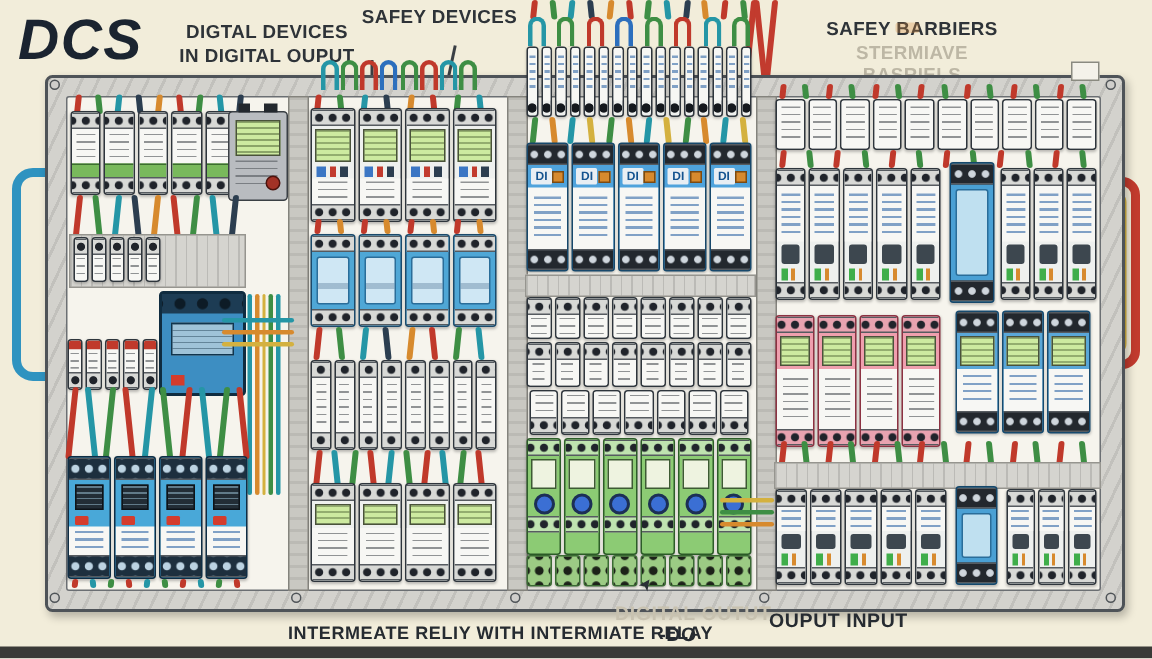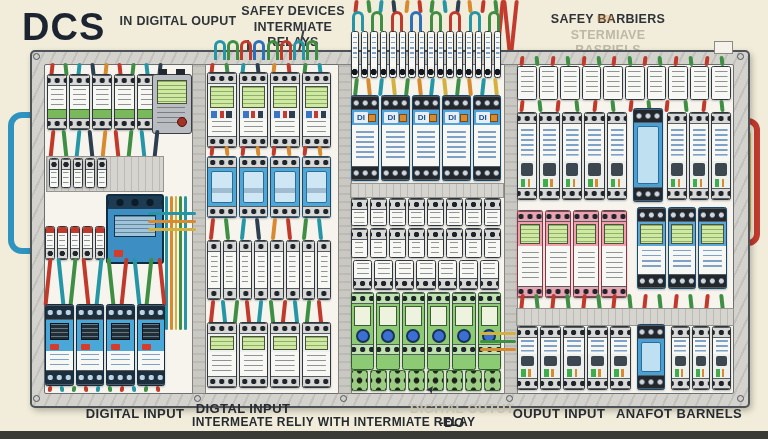--- a/index.html
+++ b/index.html
@@ -121,27 +121,27 @@
 </head>
 <body>
 
 <div class="stage">
 
   <div class="abs conduitL"></div>
   <div class="abs conduitR">
       <div class="inner"></div>
     </div>
 
-  <div class="abs dcs" style="left:22px;top:6px;">DCS</div>
+  <div class="abs dcs" style="left:12px;top:6px;font-style:italic;">DCS</div>
   <div class="abs toplabel" style="left:108px;top:14px;width:140px;">
+    <div>DIGTAL DEVICES</div>
     <div>IN DIGITAL OUPUT</div>
   </div>
   <div class="abs toplabel" style="left:234px;top:4px;width:118px;">
     <div>SAFEY DEVICES</div>
-    <div>INTERMIATE RELAYS</div>
   </div>
   <div class="abs toplabel" style="left:538px;top:12px;width:140px;">
     <div>SAFEY  BARBIERS</div>
     <div class="faint">STERMIAVE BASRIELS</div>
   </div>
   <div class="abs smudge" style="left:597px;top:15px;width:16px;height:7px;"></div>
   <div class="pline" style="left:247px;top:40px;height:14px;"></div>
   <div class="pline" style="left:300px;top:30px;height:24px;transform:rotate(12deg);"></div>
 
   <div class="wires" style="left:354px;top:0;width:144px;height:13px;">
@@ -1076,22 +1076,19 @@
   <div class="screw" style="left:33px;top:53px;"></div>
   <div class="screw" style="left:737px;top:53px;"></div>
   <div class="screw" style="left:33px;top:395px;"></div>
   <div class="screw" style="left:737px;top:395px;"></div>
   <div class="screw" style="left:194px;top:395px;"></div>
   <div class="screw" style="left:340px;top:395px;"></div>
   <div class="screw" style="left:506px;top:395px;"></div>
 
   <div class="abs cursor" style="left:426px;top:383px;">➤</div>
 
-  <div class="abs botlabel" style="left:55px;top:406px;width:160px;">DIGITAL INPUT</div>
-  <div class="abs botlabel" style="left:183px;top:401px;width:120px;">DIGTAL INPUT</div>
   <div class="abs botlabel" style="left:192px;top:415px;width:246px;font-size:12px;">INTERMEATE RELIY WITH INTERMIATE RELAY</div>
   <div class="abs botlabel faint" style="left:410px;top:401px;width:100px;">DIGITAL OUTUT</div>
   <div class="abs botlabel" style="left:410px;top:415px;width:84px;">-DO</div>
   <div class="abs botlabel" style="left:489px;top:406px;width:140px;">OUPUT INPUT</div>
-  <div class="abs botlabel" style="left:609px;top:406px;width:140px;">ANAFOT BARNELS</div>
 
   <div class="abs band"></div>
 </div>
 
 </body></html>

